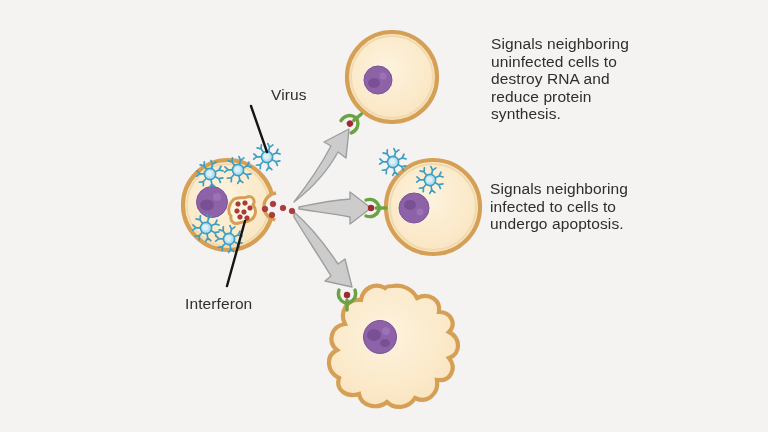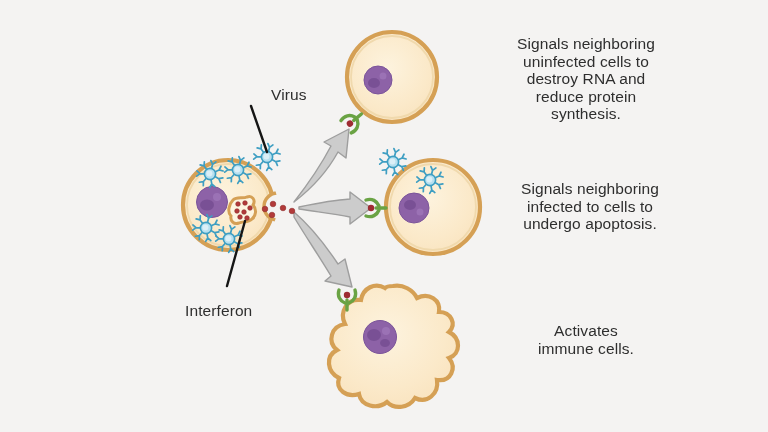--- a/index.html
+++ b/index.html
@@ -11,21 +11,20 @@
     font-family:"Liberation Sans", sans-serif;
   }
   .stage svg{position:absolute;left:0;top:0;}
   .note{
     position:absolute;
     white-space:pre-line;
     font-size:15.5px;
     line-height:17.6px;
     color:var(--text,#2e2e2e);
     letter-spacing:.1px;
-    text-align:center;
   }
   .pointer-label{
     position:absolute;
     font-size:15.5px;
     color:var(--text,#2e2e2e);
     letter-spacing:.1px;
   }
   
   .cell-membrane{fill:url(#cellGrad);stroke:var(--membrane,#d5a055);stroke-width:4.2;}
   .inner-ring{fill:none;stroke:var(--membrane-inner,#f0d9ad);stroke-width:1.8;}
@@ -152,25 +151,23 @@
         <circle class="nuc-lite" cx="6" cy="-6" r="4"></circle>
       </g>
       <use href="#receptor" transform="translate(347,299) rotate(90)"></use>
     </g>
 
     <line class="pointer-line" x1="251" y1="106" x2="267" y2="152"></line>
     <line class="pointer-line" x1="245" y1="221" x2="227" y2="286"></line>
   </svg>
 
   <div class="pointer-label" style="left:235px;top:86px;margin-left:36px;">Virus</div>
-  <div class="pointer-label" style="left:185px;top:302px;">Interferon</div>
+  <div class="pointer-label" style="left:185px;top:295px;">Interferon</div>
 
   <div class="note" style="left:491px;top:35px;width:190px;">Signals neighboring
 uninfected cells to
 destroy RNA and
 reduce protein
 synthesis.</div>
   <div class="note" style="left:490px;top:180px;width:200px;">Signals neighboring
 infected to cells to
 undergo apoptosis.</div>
-  <div class="note" style="left:491px;top:322px;width:190px;">Activates
-immune cells.</div>
 </div>
 
 </body></html>

